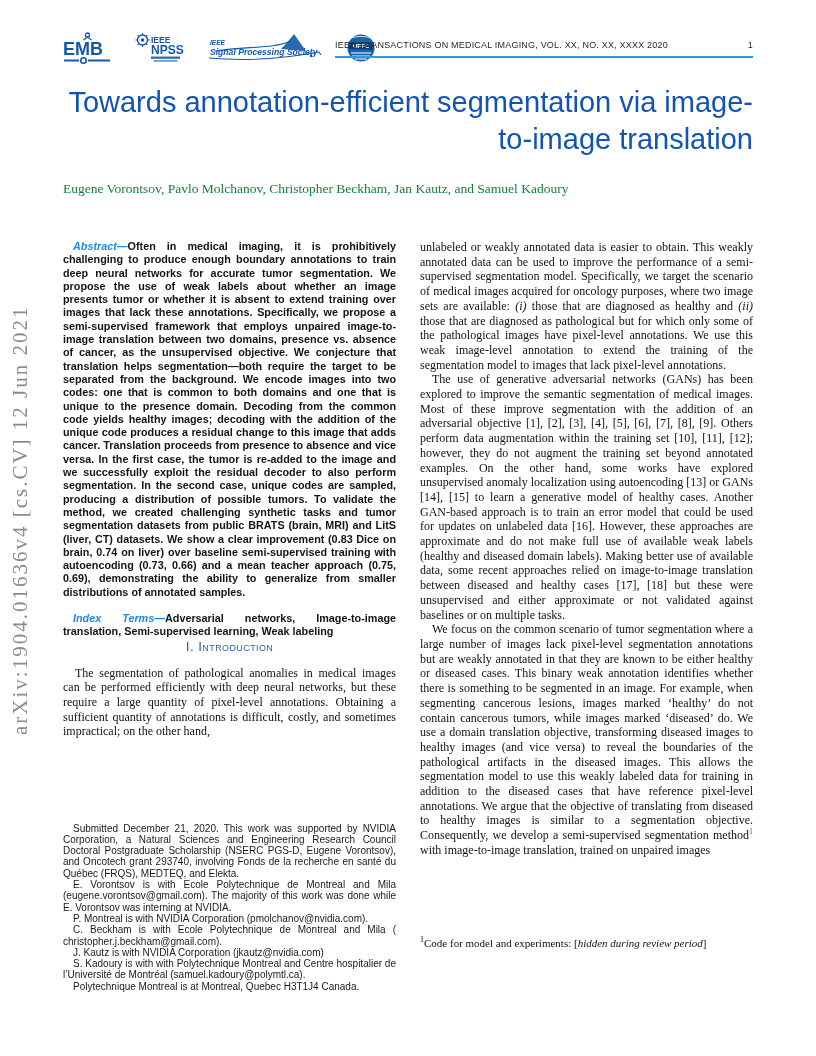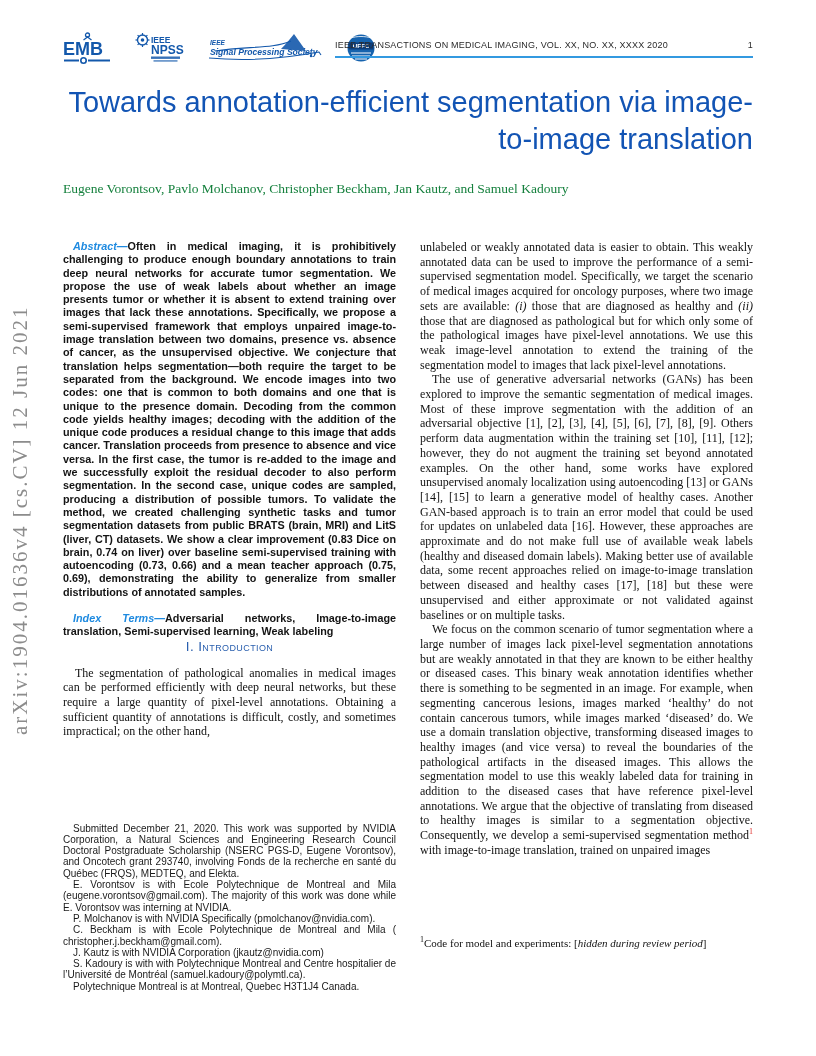--- a/index.html
+++ b/index.html
@@ -162,21 +162,21 @@
 
       <p class="index-par"><span class="lead">Index Terms—</span><span>Adversarial networks, Image-to-image translation, Semi-supervised learning, Weak labeling</span></p>
 
       <h2 class="section-heading">I. Introduction</h2>
 
       <p class="body-par first-body-par">The segmentation of pathological anomalies in medical images can be performed efficiently with deep neural networks, but these require a large quantity of pixel-level annotations. Obtaining a sufficient quantity of annotations is difficult, costly, and sometimes impractical; on the other hand,</p>
 
       <div class="footnotes">
         <p>Submitted December 21, 2020. This work was supported by NVIDIA Corporation, a Natural Sciences and Engineering Research Council Doctoral Postgraduate Scholarship (NSERC PGS-D, Eugene Vorontsov), and Oncotech grant 293740, involving Fonds de la recherche en santé du Québec (FRQS), MEDTEQ, and Elekta.</p>
         <p>E. Vorontsov is with Ecole Polytechnique de Montreal and Mila (eugene.vorontsov@gmail.com). The majority of this work was done while E. Vorontsov was interning at NVIDIA.</p>
-        <p>P. Molchanov is with NVIDIA Specifically (pmolchanov@nvidia.com).</p>
+        <p>P. Montreal is with NVIDIA Corporation (pmolchanov@nvidia.com).</p>
         <p>C. Beckham is with Ecole Polytechnique de Montreal and Mila ( christopher.j.beckham@gmail.com).</p>
         <p>J. Kautz is with NVIDIA Corporation (jkautz@nvidia.com)</p>
         <p>S. Kadoury is with with Polytechnique Montreal and Centre hospitalier de l’Université de Montréal (samuel.kadoury@polymtl.ca).</p>
         <p>Polytechnique Montreal is at Montreal, Quebec H3T1J4 Canada.</p>
       </div>
     </div>
 
     <div class="col">
       <p class="body-par no-indent"><span>unlabeled or weakly annotated data is easier to obtain. This weakly annotated data can be used to improve the performance of a semi-supervised segmentation model. Specifically, we target the scenario of medical images acquired for oncology purposes, where two image sets are available: </span><span class="it">(i)</span><span> those that are diagnosed as healthy and </span><span class="it">(ii)</span><span> those that are diagnosed as pathological but for which only some of the pathological images have pixel-level annotations. We use this weak image-level annotation to extend the training of the segmentation model to images that lack pixel-level annotations.</span></p>
 

